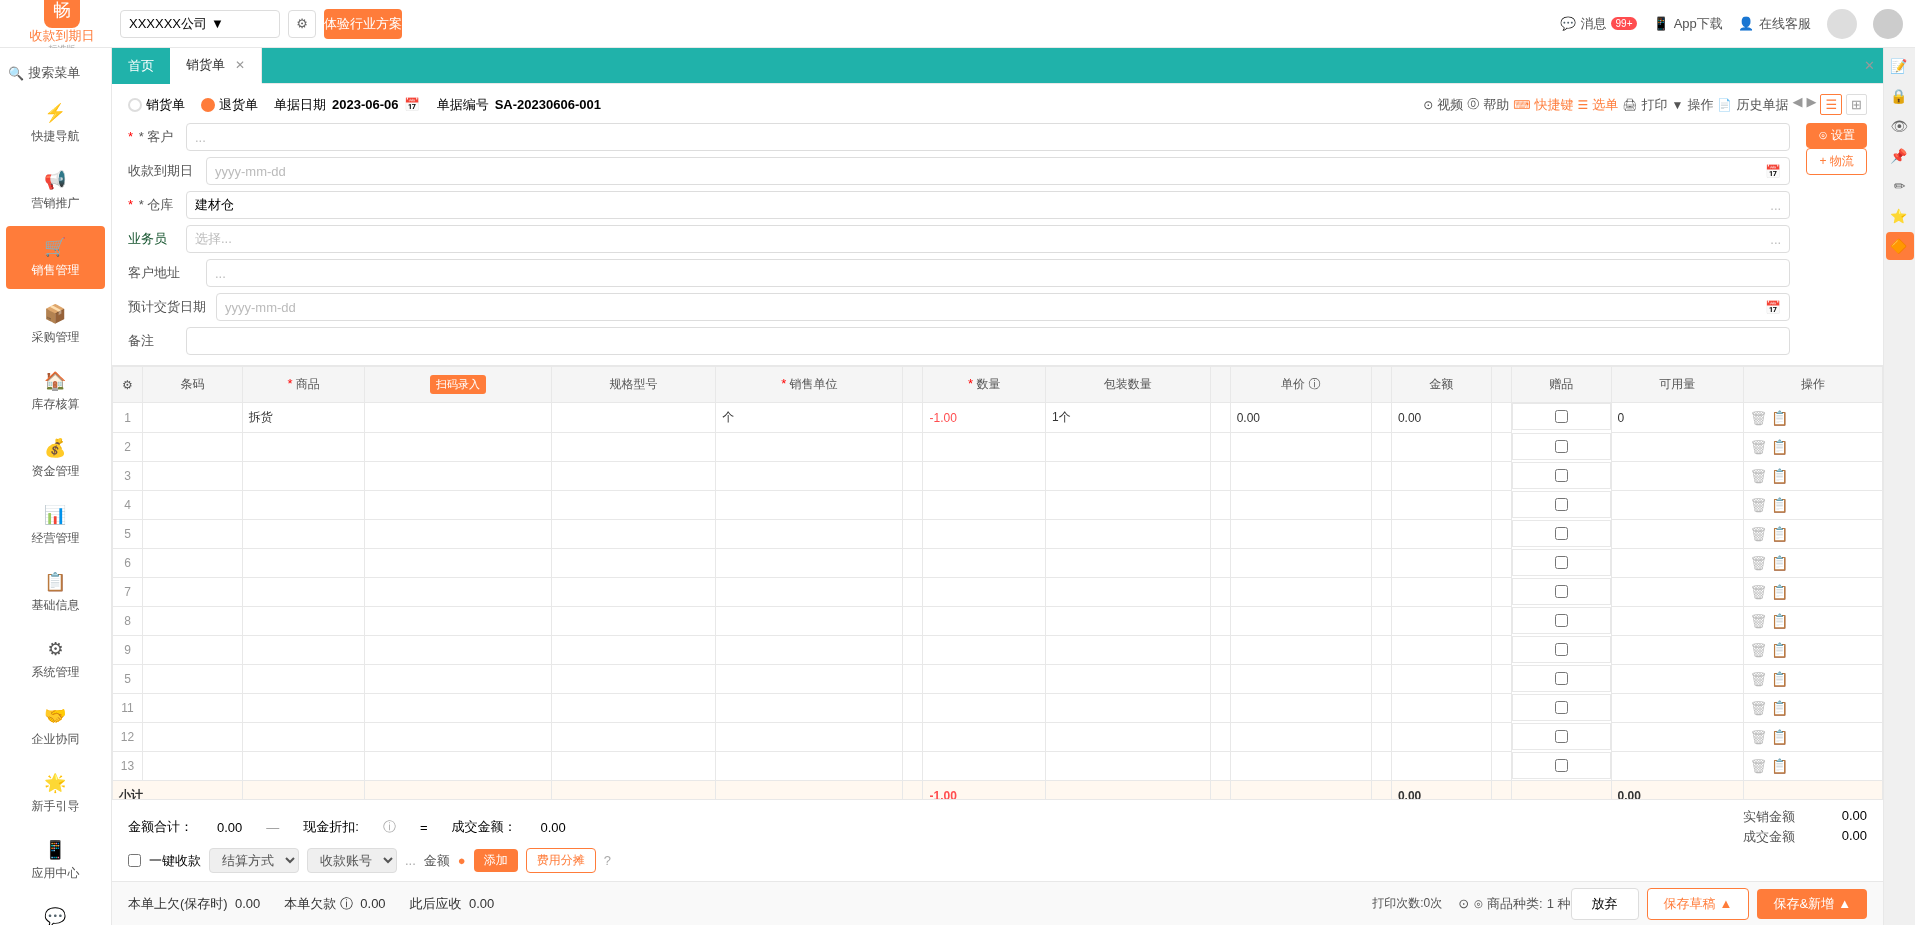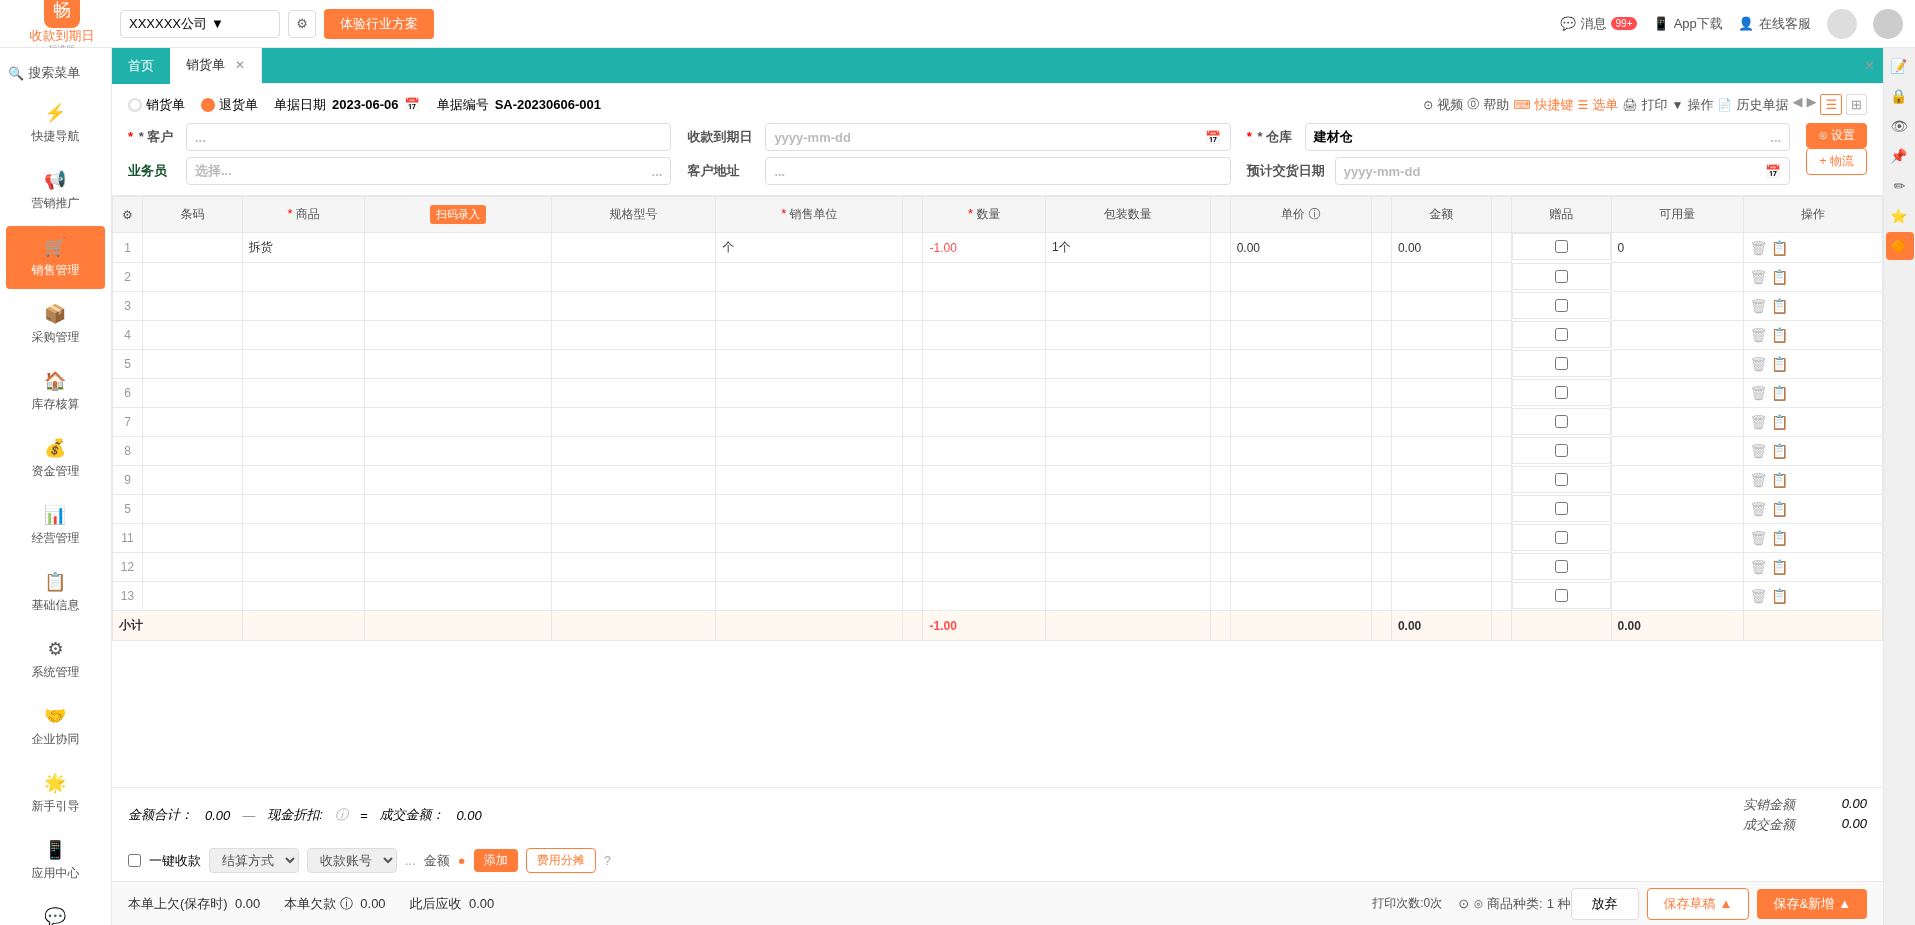--- a/index.html
+++ b/index.html
@@ -10,21 +10,21 @@
       display: flex; align-items: center; background: #fff; height: 48px;
       border-bottom: 1px solid #e8e8e8; padding: 0 12px; gap: 8px;
     }
     .logo-area { display: flex; flex-direction: column; align-items: center; width: 100px; }
     .logo-icon { width: 36px; height: 36px; background: #ff7c3a; border-radius: 8px; display: flex; align-items: center; justify-content: center; color: white; font-size: 18px; }
     .company-selector {
       display: flex; align-items: center; border: 1px solid #ddd; border-radius: 4px;
       padding: 4px 8px; min-width: 160px; cursor: pointer; gap: 4px;
     }
     .gear-btn { width: 28px; height: 28px; border: 1px solid #ddd; border-radius: 4px; display: flex; align-items: center; justify-content: center; cursor: pointer; color: #666; }
-    .trial-btn { background: #ff7c3a; color: white; border: none; border-radius: 4px; padding: 6px 16px; cursor: pointer; font-size: 13px; }
+    .trial-btn { background: #ff7c3a; color: white; border: none; border-radius: 4px; padding: 6px 0; cursor: pointer; font-size: 13px; }
     .top-right { margin-left: auto; display: flex; align-items: center; gap: 16px; }
     .top-right-item { display: flex; align-items: center; gap: 4px; cursor: pointer; color: #555; font-size: 13px; }
     .badge { background: #ff4d4f; color: white; border-radius: 10px; font-size: 10px; padding: 1px 5px; }
     .avatar { width: 30px; height: 30px; border-radius: 50%; background: #ddd; }
 
     
     .layout { display: flex; height: calc(925px - 48px); }
     .sidebar { width: 112px; background: #fff; border-right: 1px solid #e8e8e8; display: flex; flex-direction: column; padding: 8px 0; overflow-y: auto; }
     .sidebar-item { display: flex; flex-direction: column; align-items: center; padding: 10px 4px; cursor: pointer; color: #555; gap: 4px; border-radius: 4px; margin: 2px 6px; }
     .sidebar-item.active { background: #ff7c3a; color: white; }
@@ -70,21 +70,21 @@
     .scan-btn { background: #ff7c3a; color: white; border: none; border-radius: 3px; padding: 2px 6px; cursor: pointer; font-size: 11px; }
     .subtotal-row { background: #fff8f0; font-weight: bold; }
     .checkbox-cell { display: flex; justify-content: center; }
     input[type=checkbox] { cursor: pointer; }
     .row-num { color: #999; text-align: center; }
     .delete-icon { color: #bbb; cursor: pointer; font-size: 14px; }
     .copy-icon { color: #bbb; cursor: pointer; font-size: 14px; }
 
     
     .bottom-area { background: #fff; border-top: 1px solid #e8e8e8; padding: 8px 16px; }
-    .total-row { display: flex; align-items: center; gap: 12px; margin-bottom: 14px; font-style: italic; }
+    .total-row { display: flex; align-items: center; gap: 24px; margin-bottom: 2px; }
     .dash { color: #999; }
     .payment-row { display: flex; align-items: center; gap: 8px; }
     .payment-checkbox { cursor: pointer; }
     .payment-select { border: 1px solid #ddd; border-radius: 4px; padding: 3px 8px; cursor: pointer; color: #555; }
     .add-btn { background: #ff7c3a; color: white; border: none; border-radius: 4px; padding: 3px 10px; cursor: pointer; font-size: 12px; }
     .expense-btn { background: white; color: #ff7c3a; border: 1px solid #ff7c3a; border-radius: 4px; padding: 3px 10px; cursor: pointer; font-size: 12px; }
 
     
     .footer { display: flex; align-items: center; background: #f9f9f9; border-top: 1px solid #e8e8e8; padding: 6px 16px; height: 44px; }
     .footer-info { display: flex; gap: 24px; align-items: center; flex: 1; }
@@ -252,21 +252,21 @@
           <span class="toolbar-btn">▼ <span>操作</span></span>
           <span class="toolbar-btn">📄 <span>历史单据</span></span>
           <span class="nav-arrow">◀</span>
           <span class="nav-arrow">▶</span>
           <span class="view-btn active">☰</span>
           <span class="view-btn">⊞</span>
         </div>
       </div>
 
       <div style="display:flex; gap:16px;">
-        <div style="flex:1; display:grid; grid-template-columns:1fr 1fr 1fr; gap:6px 16px; align-items:center;font-weight:bold;">
+        <div style="flex:1; display:grid; grid-template-columns:1fr; gap:6px 16px; align-items:center;">
 
           <div class="form-field">
             <span style="color:#555; min-width:50px;"><span style="color:red">*</span> <span style="margin-left:2px;">* 客户</span></span>
             <div class="field-input-wrap">
               <span style="color:#bbb">...</span>
             </div>
           </div>
           <div class="form-field">
             <span style="color:#555; min-width:70px;">收款到期日</span>
             <div class="field-input-wrap">
@@ -296,20 +296,24 @@
             </div>
           </div>
           <div class="form-field">
             <span style="color:#555; min-width:80px;">预计交货日期</span>
             <div class="field-input-wrap">
               <span style="color:#bbb">yyyy-mm-dd</span>
               <span style="color:#bbb;">📅</span>
             </div>
           </div>
 
+          <div class="form-field">
+            <span style="color:#555; min-width:50px;">备注</span>
+            <div class="field-input-wrap" style="min-width:400px; grid-column: span 3;"></div>
+          </div>
         </div>
         <div class="side-buttons">
           <button class="setting-btn">⊙ 设置</button>
           <button class="logistics-btn">+ 物流</button>
         </div>
       </div>
     </div>
 
     <div class="table-area">
       <table>

